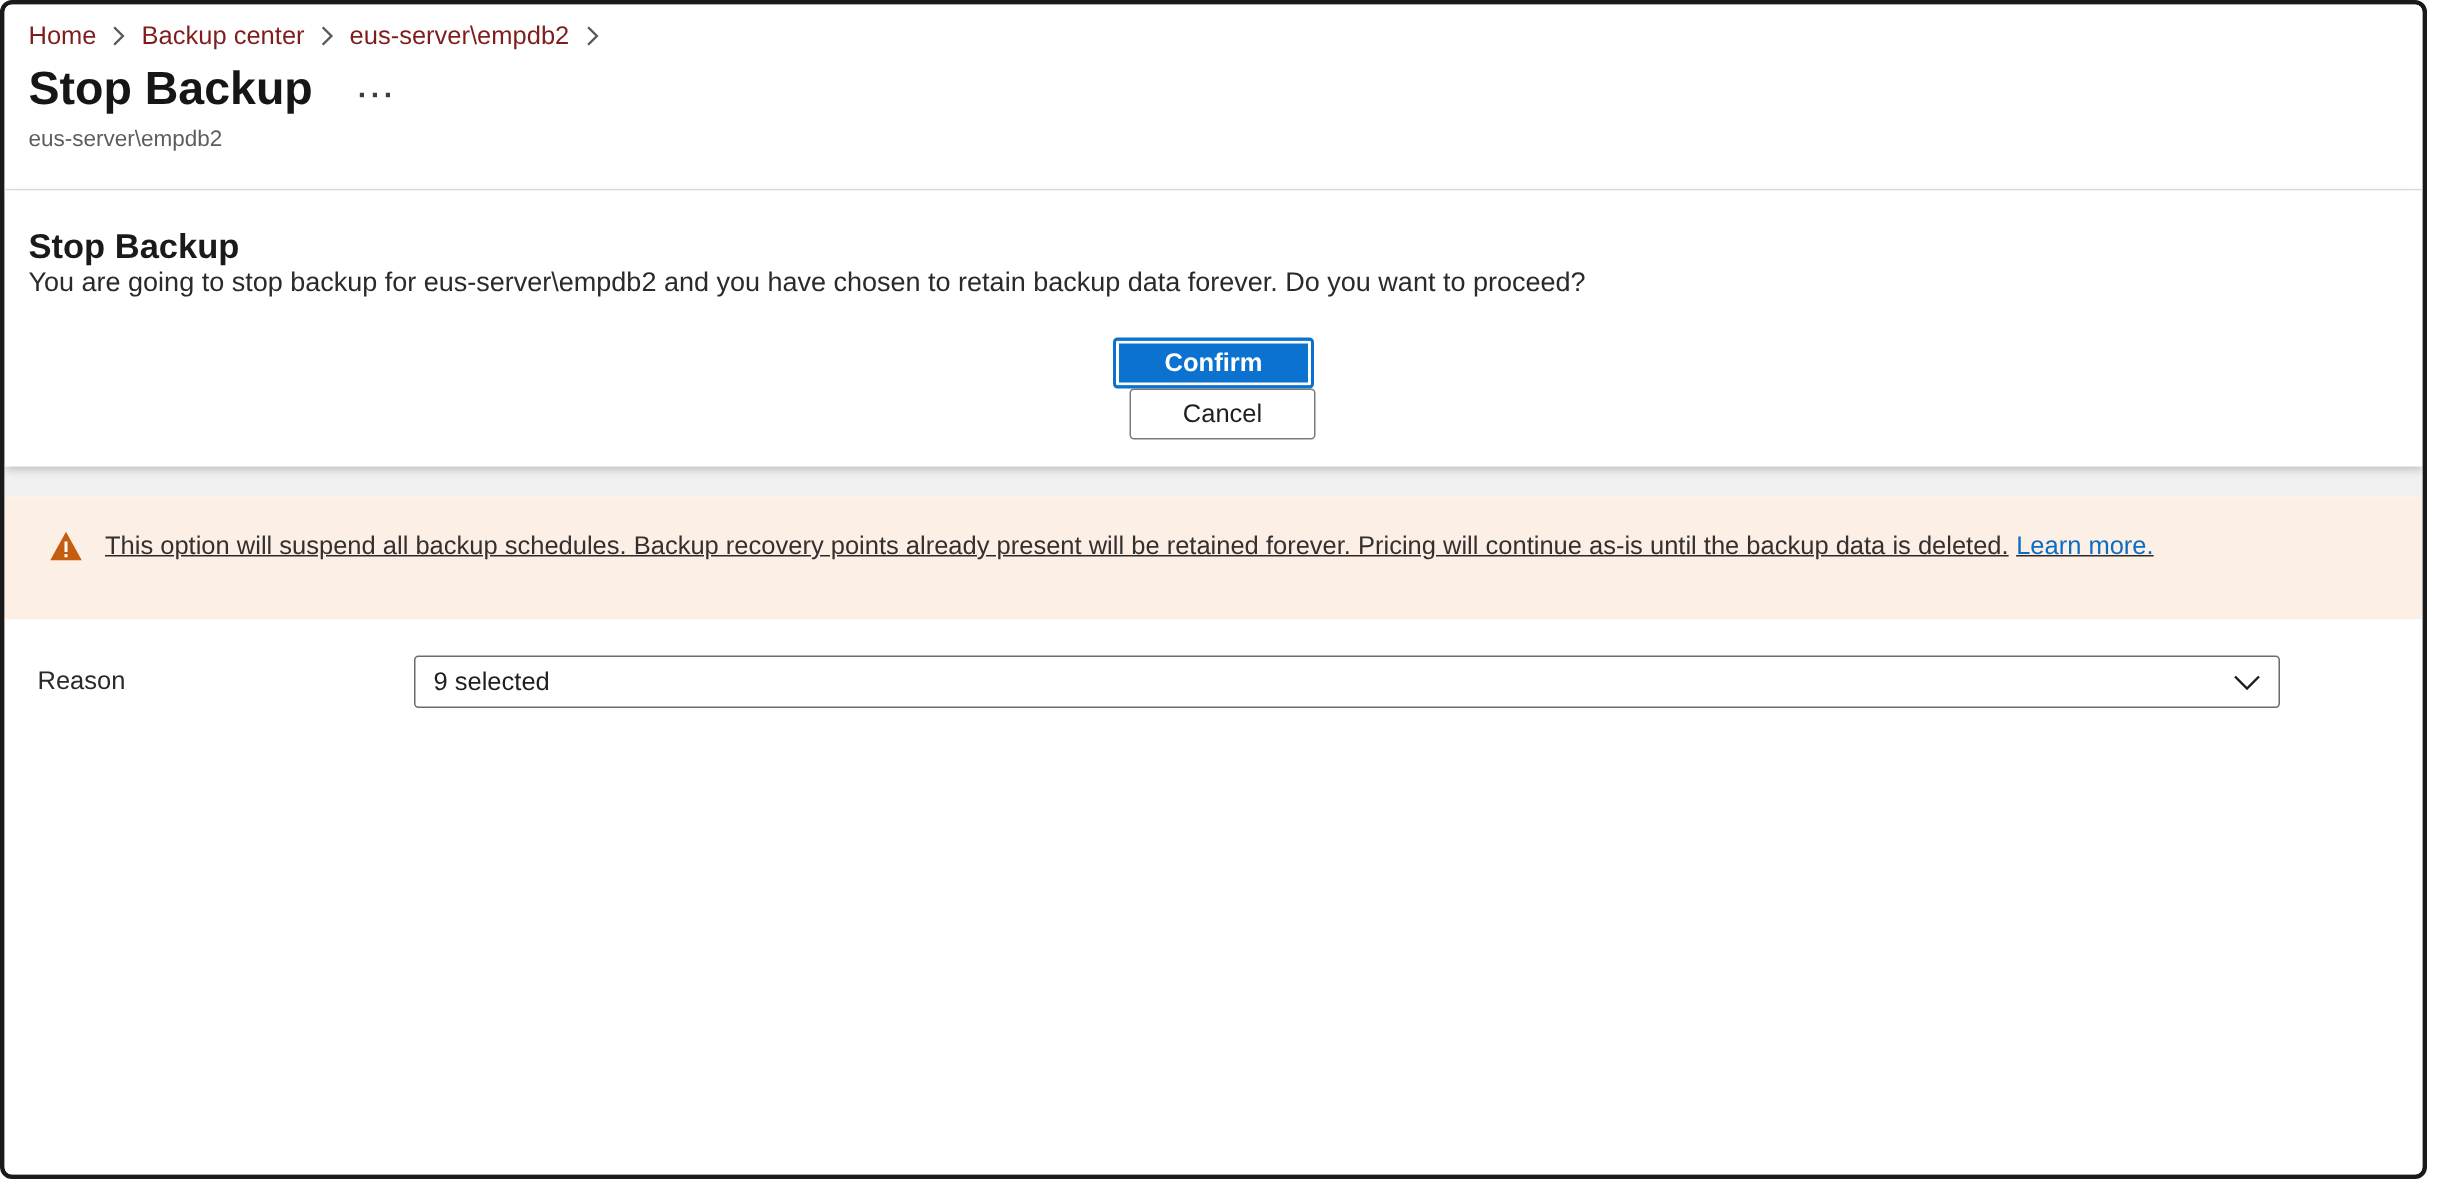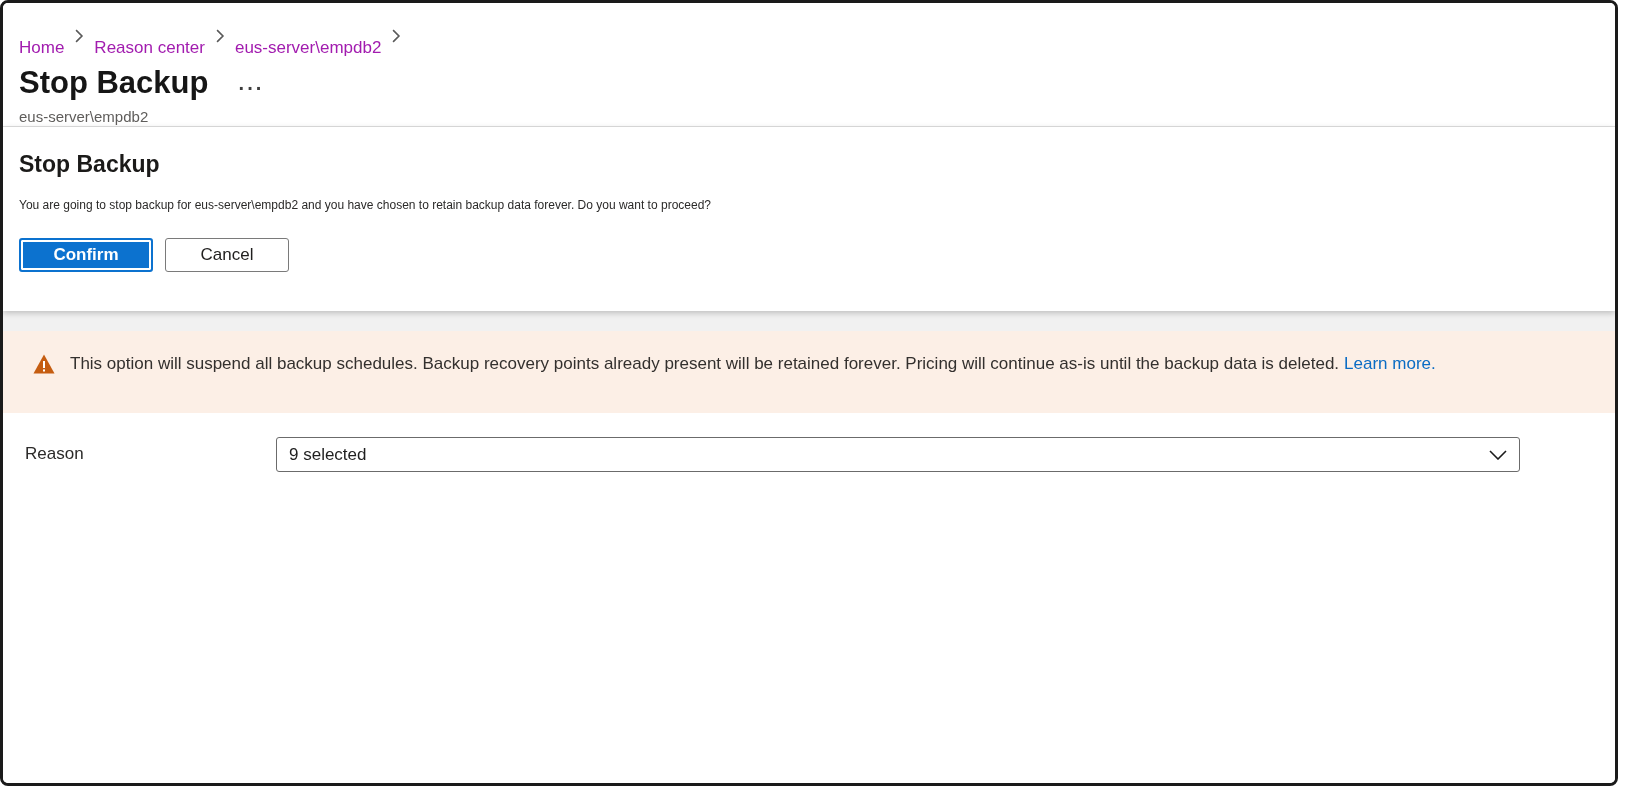--- a/index.html
+++ b/index.html
@@ -24,21 +24,21 @@
 
   
   .header {
     height: 124px;
     background: #ffffff;
     border-bottom: 1px solid #e0e0e0;
     padding: 11px 16px 0 16px;
     flex: 0 0 auto;
   }
   .breadcrumb { display: flex; align-items: center; font-size: 17px; }
-  .crumb-link { color: #a21caf; text-decoration: none; cursor: pointer; margin-top: 24px; }
+  .crumb-link { color: #7f1d1d; text-decoration: none; cursor: pointer; }
   .crumb-sep { display: inline-flex; margin: 0 10px; }
   .title-row { display: flex; align-items: center; margin-top: 7px; }
   .page-title { font-size: 31px; font-weight: 700; color: #161616; line-height: 1.15; }
   .ellipsis-btn {
     background: none; border: none; cursor: pointer;
     font-size: 20px; font-weight: 700; color: #3d3d3d;
     letter-spacing: 2px; margin-left: 30px; padding-top: 12px;
     font-family: "Liberation Sans", sans-serif;
   }
   .page-subtitle { margin-top: 7px; font-size: 15px; color: #5f5d5b; }
@@ -47,22 +47,22 @@
   .confirm-section {
     height: 184px;
     background: #ffffff;
     padding: 14px 16px 0 16px;
     position: relative;
     z-index: 2;
     box-shadow: 0 2px 6px rgba(0,0,0,0.22);
     flex: 0 0 auto;
   }
   .section-heading { font-size: 23px; font-weight: 600; color: #1b1a19; margin-top: 10px; }
-  .section-message { font-size: 12px; color: #2b2a29; margin-top: 20px; }
-  .btn-row { margin-top: 26px; display: flex; align-items: center; }
+  .section-message { font-size: 18px; color: #2b2a29; }
+  .btn-row { margin-top: 26px; display: flex; align-items: center; flex-direction: column; }
   .btn {
     height: 34px; font-size: 17px; cursor: pointer;
     font-family: "Liberation Sans", sans-serif;
     border-radius: 3px;
   }
   .btn-primary {
     width: 134px;
     background: #0c72cf;
     color: #ffffff;
     font-weight: 700;
@@ -81,20 +81,21 @@
   .gap-band { height: 20px; background: #f1f1f1; flex: 0 0 auto; }
 
   
   .warning-banner {
     height: 82px;
     background: #fcefe6;
     display: flex;
     align-items: center;
     padding: 0 16px 16px 30px;
     flex: 0 0 auto;
+    text-decoration: underline;
   }
   .warning-icon { flex: 0 0 auto; display: inline-flex; margin-right: 15px; }
   .warning-text { font-size: 17px; color: #33302e; }
   .learn-more-link { color: #0b6cc4; text-decoration: none; cursor: pointer; margin-left: 5px; }
 
   
   .form-section {
     flex: 1 1 auto;
     background: #ffffff;
     padding: 24px 95px 0 22px;
@@ -139,21 +140,21 @@
 <div class="frame">
 
   <div class="header">
     <div class="breadcrumb">
       <a class="crumb-link">Home</a>
       <span class="crumb-sep">
         <svg width="10" height="14" viewBox="0 0 8 12">
             <path d="M1.5 1 L6.5 6 L1.5 11" stroke="#5a5a5a" stroke-width="1.4" fill="none"></path>
           </svg>
       </span>
-      <a class="crumb-link">Reason center</a>
+      <a class="crumb-link">Backup center</a>
       <span class="crumb-sep">
         <svg width="10" height="14" viewBox="0 0 8 12">
             <path d="M1.5 1 L6.5 6 L1.5 11" stroke="#5a5a5a" stroke-width="1.4" fill="none"></path>
           </svg>
       </span>
       <a class="crumb-link">eus-server\empdb2</a>
       <span class="crumb-sep">
         <svg width="10" height="14" viewBox="0 0 8 12">
             <path d="M1.5 1 L6.5 6 L1.5 11" stroke="#5a5a5a" stroke-width="1.4" fill="none"></path>
           </svg>

